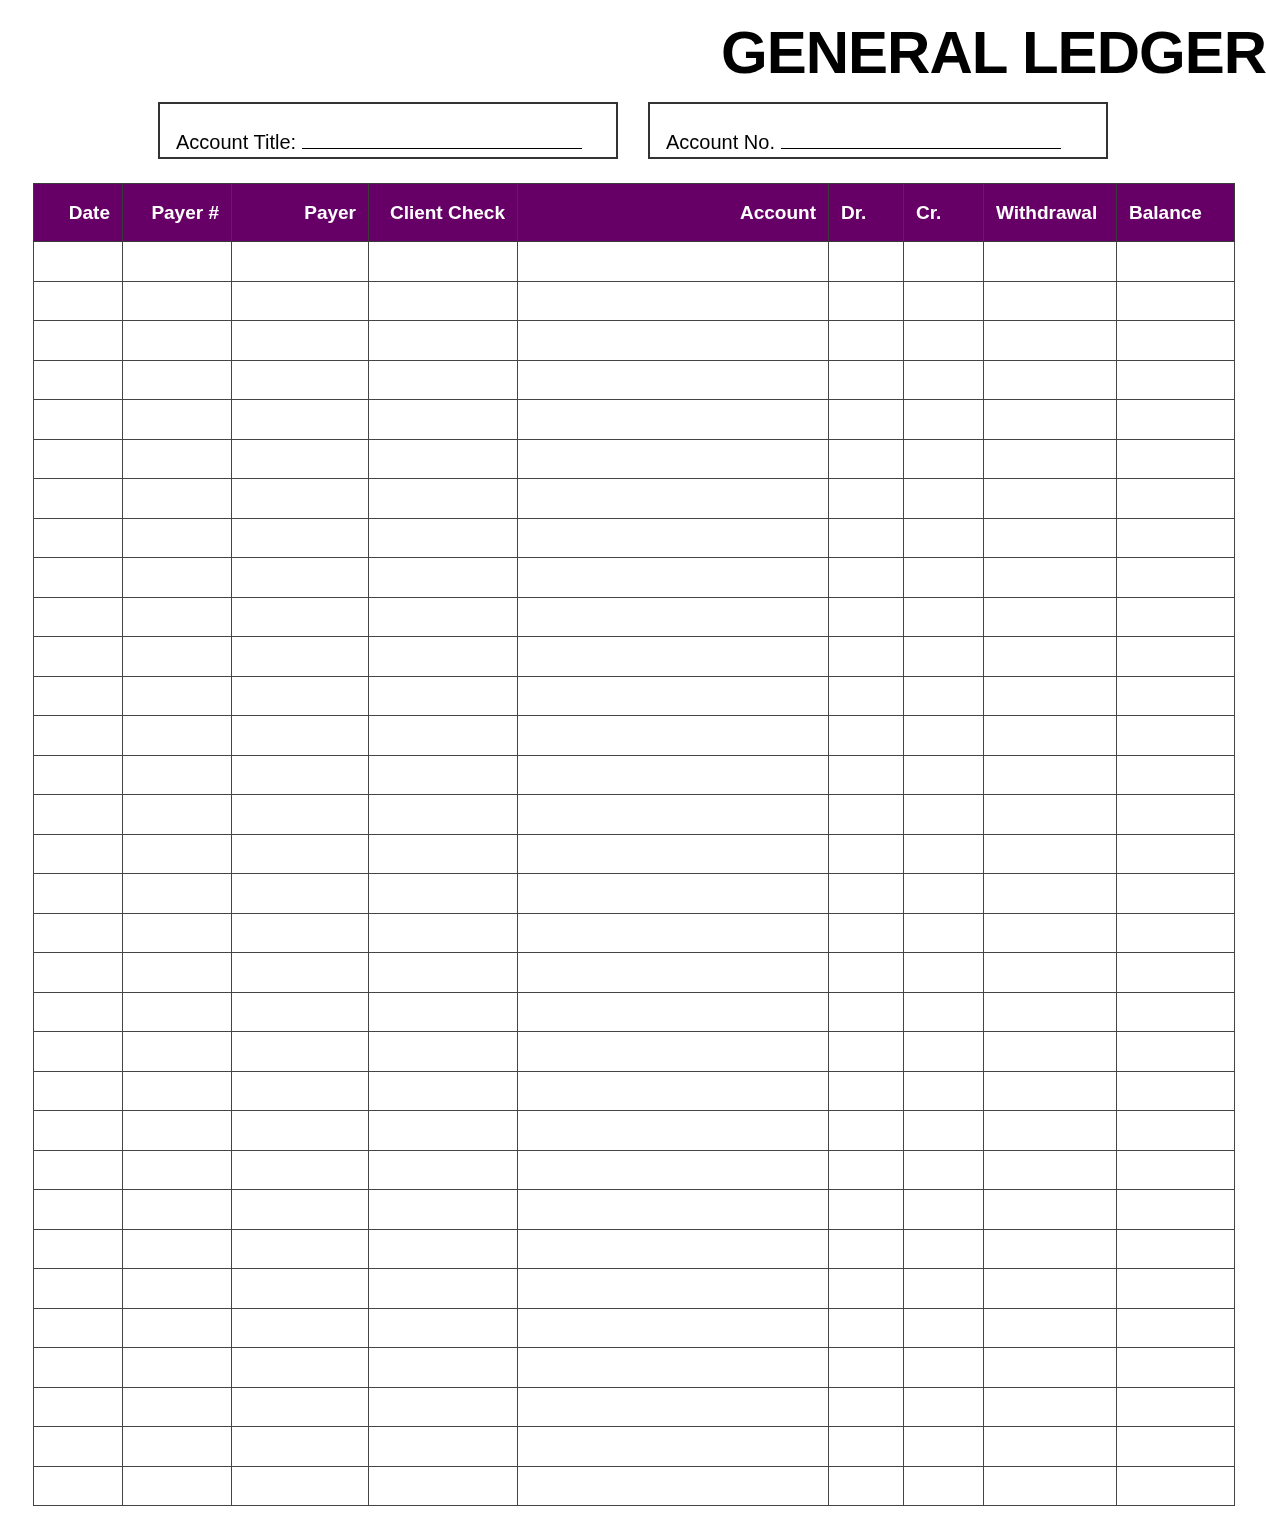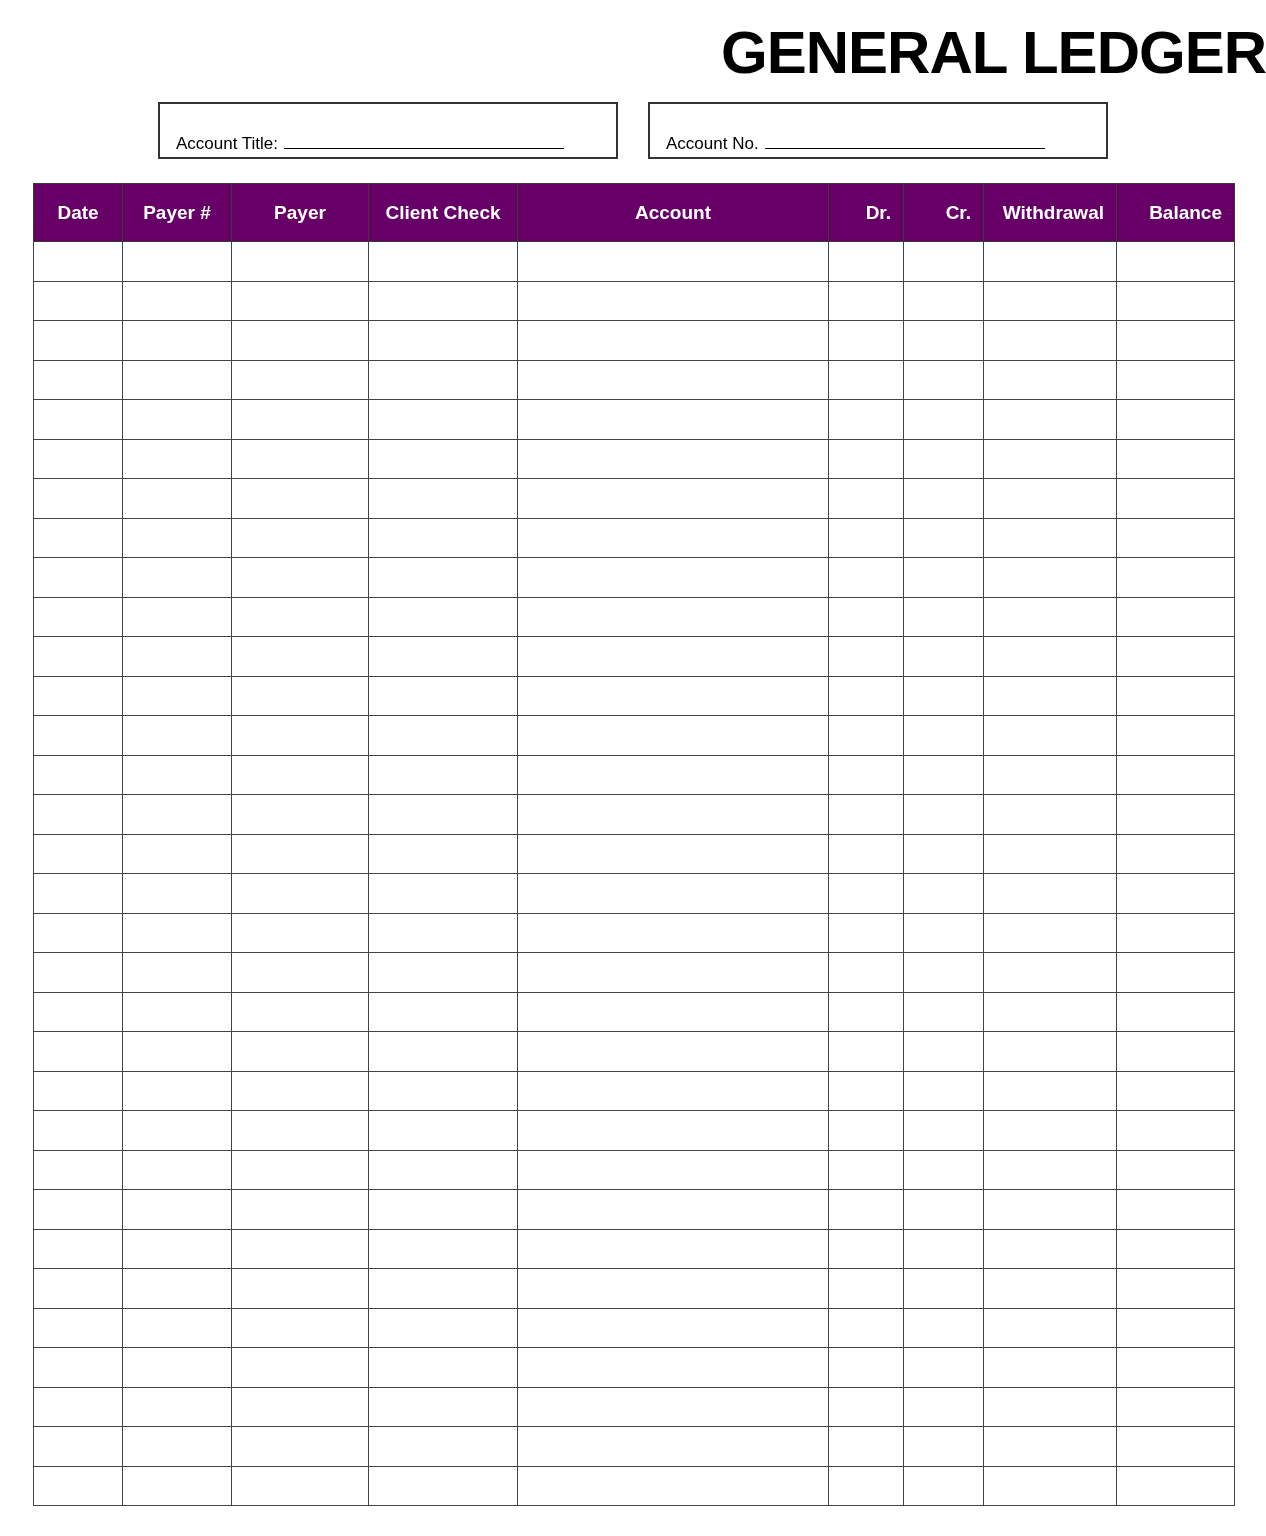--- a/index.html
+++ b/index.html
@@ -1,25 +1,25 @@
 <!DOCTYPE html>
 <html><head>
 <meta charset="utf-8">
 <style>
   html, body { margin:0; padding:0; background:#ffffff; }
   body { width:1266px; height:1536px; position:relative; overflow:hidden; font-family:"Liberation Sans", sans-serif; color:#000; }
   .title { position:absolute; top:18px; left:0; width:1266px; text-align:right; font-size:60px; font-weight:bold; letter-spacing:-1px; line-height:70px; }
   .acct-box { position:absolute; top:102px; height:57px; border:2px solid #333; box-sizing:border-box; background:#fff; }
-  .acct-box .lbl { position:absolute; left:16px; top:26px; font-size:17px; line-height:24px; white-space:nowrap; }
+  .acct-box .lbl { position:absolute; left:16px; top:26px; font-size:20px; line-height:24px; white-space:nowrap; }
   .acct-box .line { display:inline-block; border-bottom:1.5px solid #000; vertical-align:baseline; height:18px; margin-left:6px; }
   #box1 { left:158px; width:460px; }
   #box2 { left:648px; width:460px;padding-left:32px; }
   table.ledger { position:absolute; top:183px; left:33px; border-collapse:collapse; table-layout:fixed; width:1201px; }
-  table.ledger th { background:#660066; color:#fff; font-size:19px; font-weight:bold; height:58px; padding:0 12px; border:1.5px solid #3a3a3a; text-align:center; box-sizing:border-box; white-space:nowrap; }
-  table.ledger th.c { text-align:right; }
+  table.ledger th { background:#660066; color:#fff; font-size:19px; font-weight:bold; height:58px; padding:0 12px; border:1.5px solid #3a3a3a; text-align:right; box-sizing:border-box; white-space:nowrap; }
+  table.ledger th.c { text-align:left; }
   table.ledger td { height:39.5px; border:1.5px solid #444; padding:0; box-sizing:border-box; }
 </style>
 </head>
 <body>
 
 <div class="title">GENERAL LEDGER</div>
 
 <div class="acct-box" id="box1">
   <span class="lbl"><span>Account Title:</span><span class="line" style="width:280px"></span></span>
 </div>

